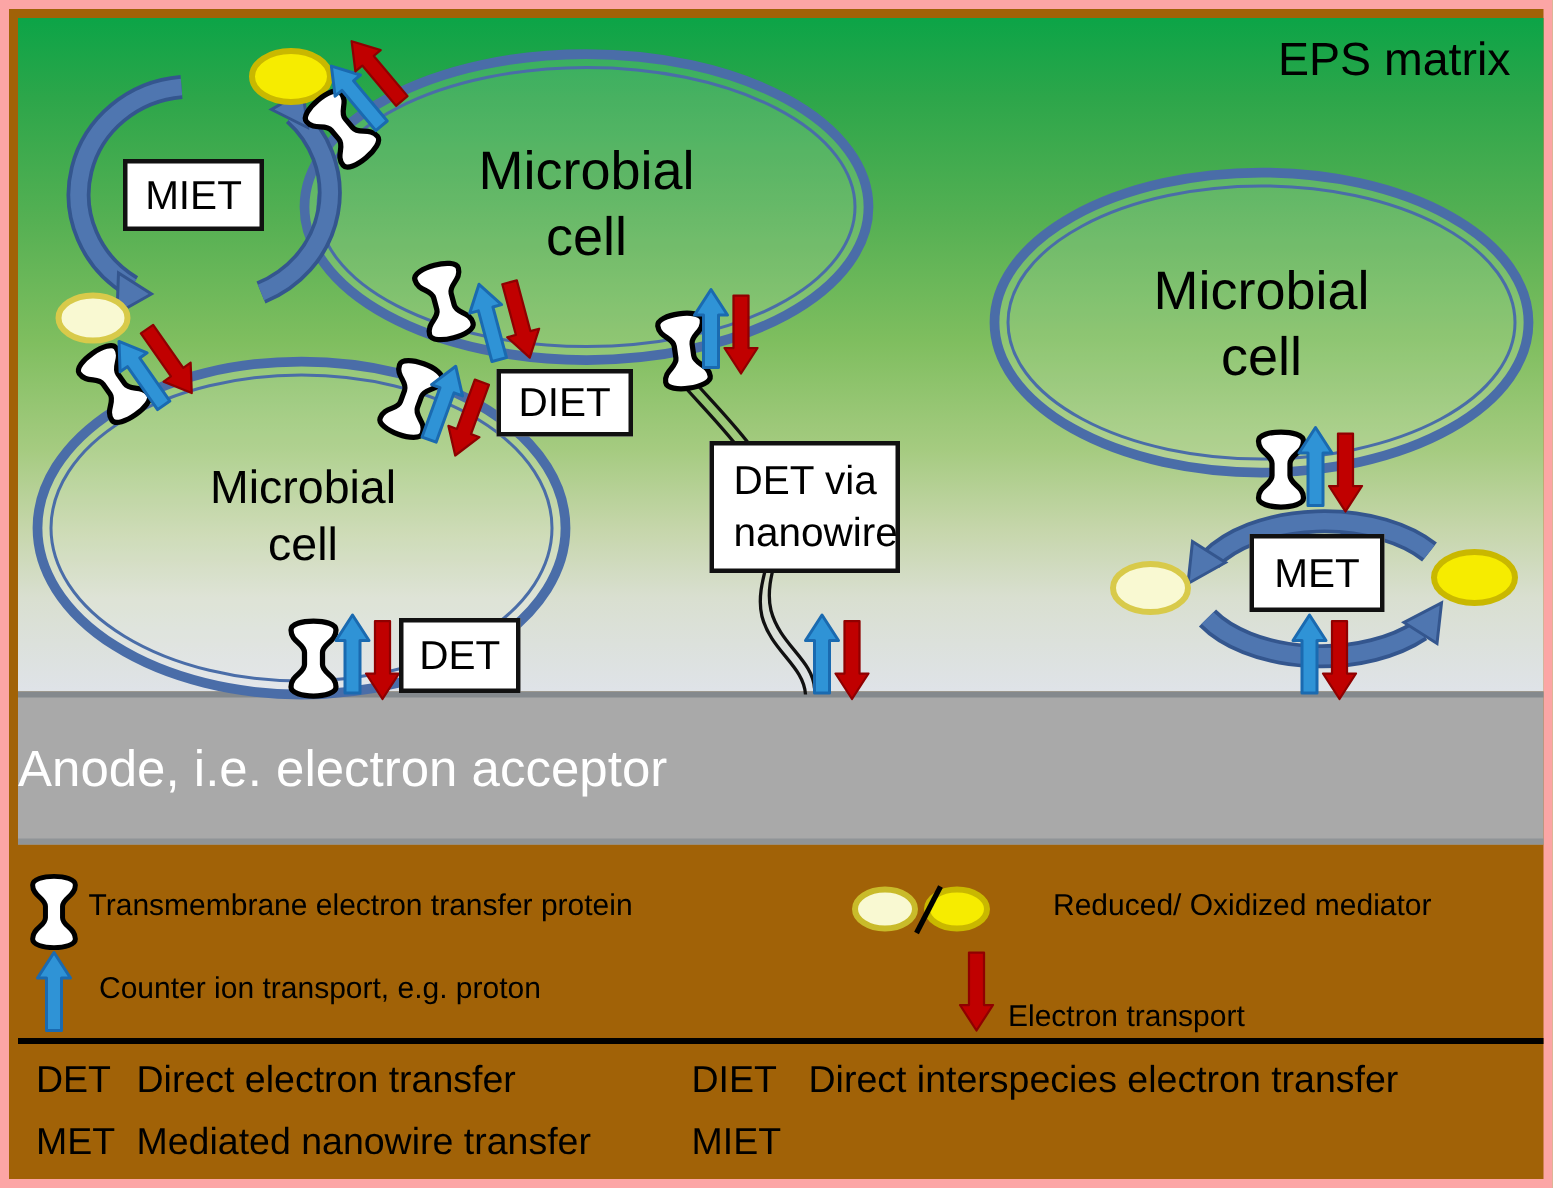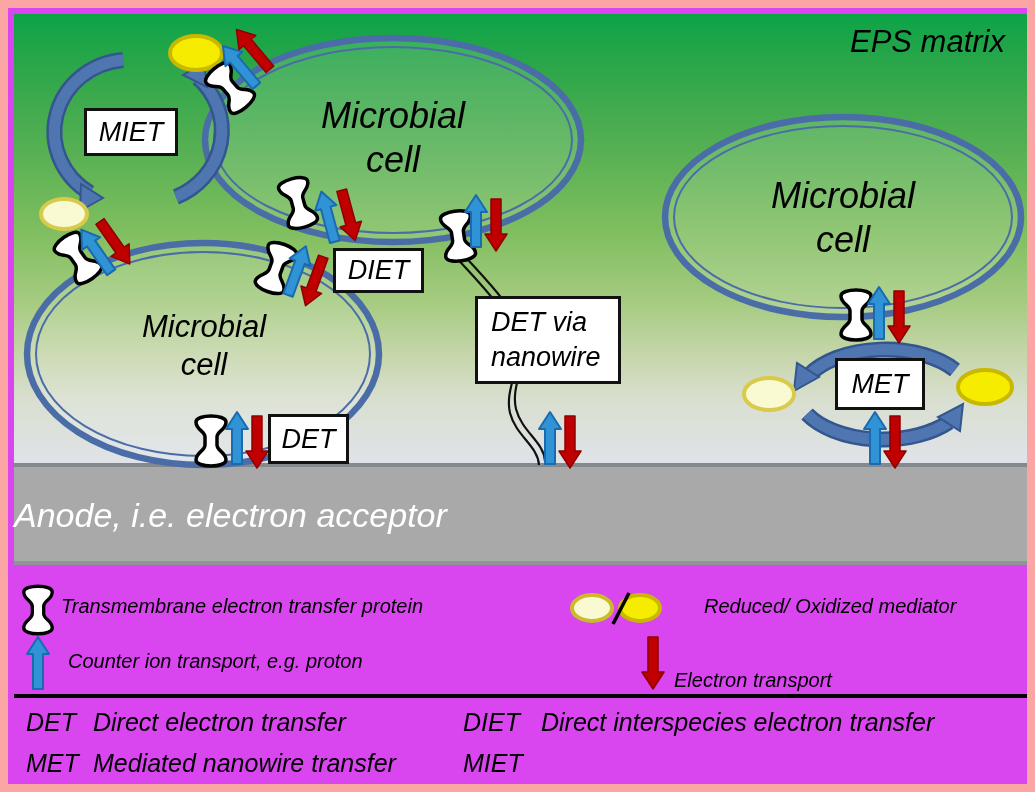--- a/index.html
+++ b/index.html
@@ -1,19 +1,19 @@
 <!DOCTYPE html>
 <html><head>
 <meta charset="utf-8">
 <style>
   html,body{margin:0;padding:0;background:#fff;}
   .frame{
     position:relative;width:1035px;height:792px;box-sizing:border-box;
-    border:8px solid #fca5a5;background:#d946ef;overflow:hidden;
-    font-family:"Liberation Sans","DejaVu Sans",sans-serif;color:#000;font-style:italic;
+    border:6px solid #fca5a5;background:#a16207;overflow:hidden;
+    font-family:"Liberation Sans","DejaVu Sans",sans-serif;color:#000;
   }
   .bg-eps{
     position:absolute;left:6px;top:6px;width:1023px;height:449px;
     background:linear-gradient(180deg,#0ca447 0%,#2da64a 12%,#55b053 30%,#7fbe5f 48%,#a5cb80 64%,#c6d6ab 76%,#d9dfd0 86%,#dfe3e8 100%);
   }
   .bg-anode{
     position:absolute;left:6px;top:455px;width:1023px;height:102px;box-sizing:border-box;
     background:#a9a9a9;border-top:4px solid #84898d;border-bottom:4px solid #909497;
   }
   .separator{position:absolute;left:6px;top:686px;width:1023px;height:4px;background:#000;}
@@ -24,21 +24,21 @@
   .cl-left{left:46px;top:300px;width:300px;font-size:31px;}
   .cl-right{left:685px;top:166px;width:300px;font-size:36px;}
   .label-box{
     position:absolute;background:#fff;border:3px solid #111;box-sizing:border-box;
     display:flex;align-items:center;justify-content:center;font-size:27px;
   }
   .lb-miet{left:76px;top:100px;width:94px;height:48px;}
   .lb-diet{left:325px;top:240px;width:91px;height:45px;}
   .lb-det{left:260px;top:406px;width:81px;height:50px;}
   .lb-met{left:827px;top:350px;width:90px;height:52px;}
-  .lb-nano{left:467px;top:288px;width:146px;height:88px;justify-content:flex-start;
+  .lb-nano{left:467px;top:288px;width:127px;height:88px;justify-content:flex-start;
            padding-left:13px;white-space:pre-line;line-height:1.3;}
   .anode-label{position:absolute;left:6px;top:488px;width:1023px;
                color:#fff;font-size:34px;}
   .legend-text{position:absolute;font-size:20px;}
   .t-protein{left:53px;top:587px;}
   .t-mediator{left:696px;top:587px;}
   .t-counter{left:60px;top:642px;}
   .t-electron{left:666px;top:642px;margin-top:19px;}
   .abbr{position:absolute;font-size:25px;}
   .a1{top:700px;} .a2{top:741px;}

